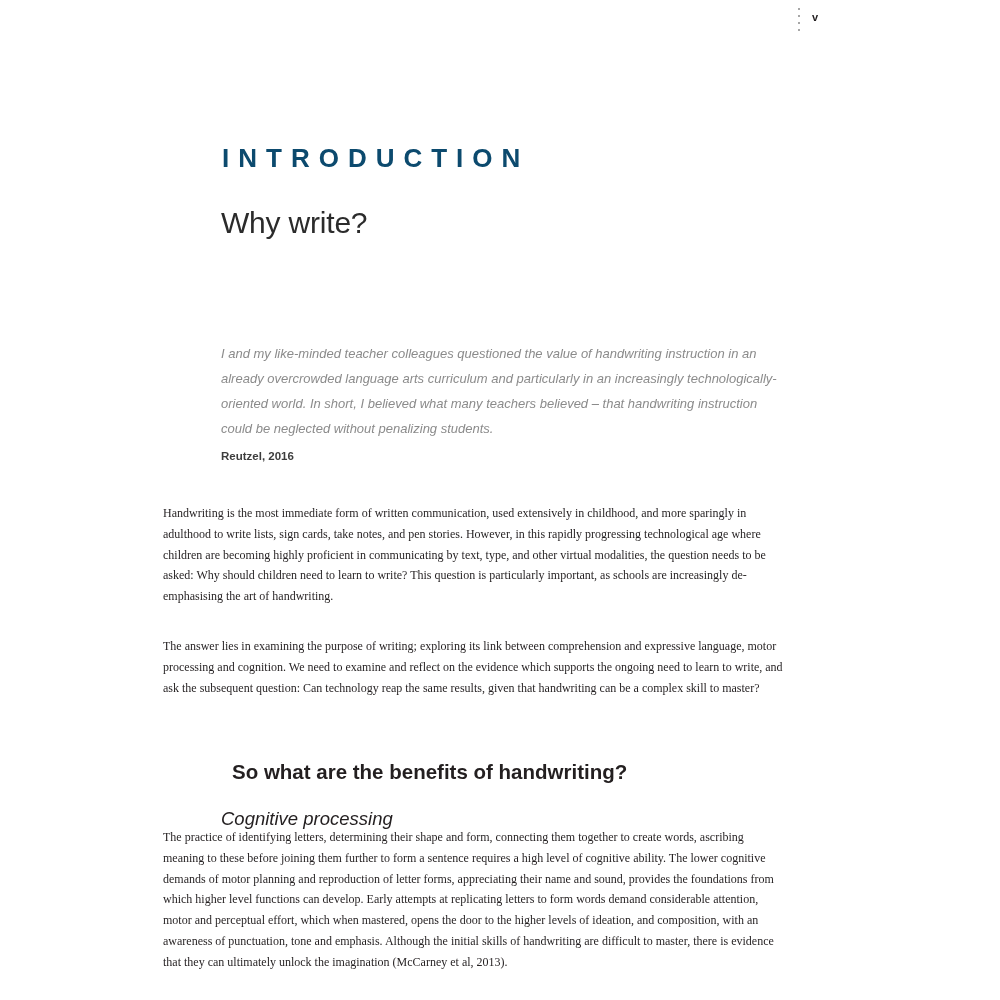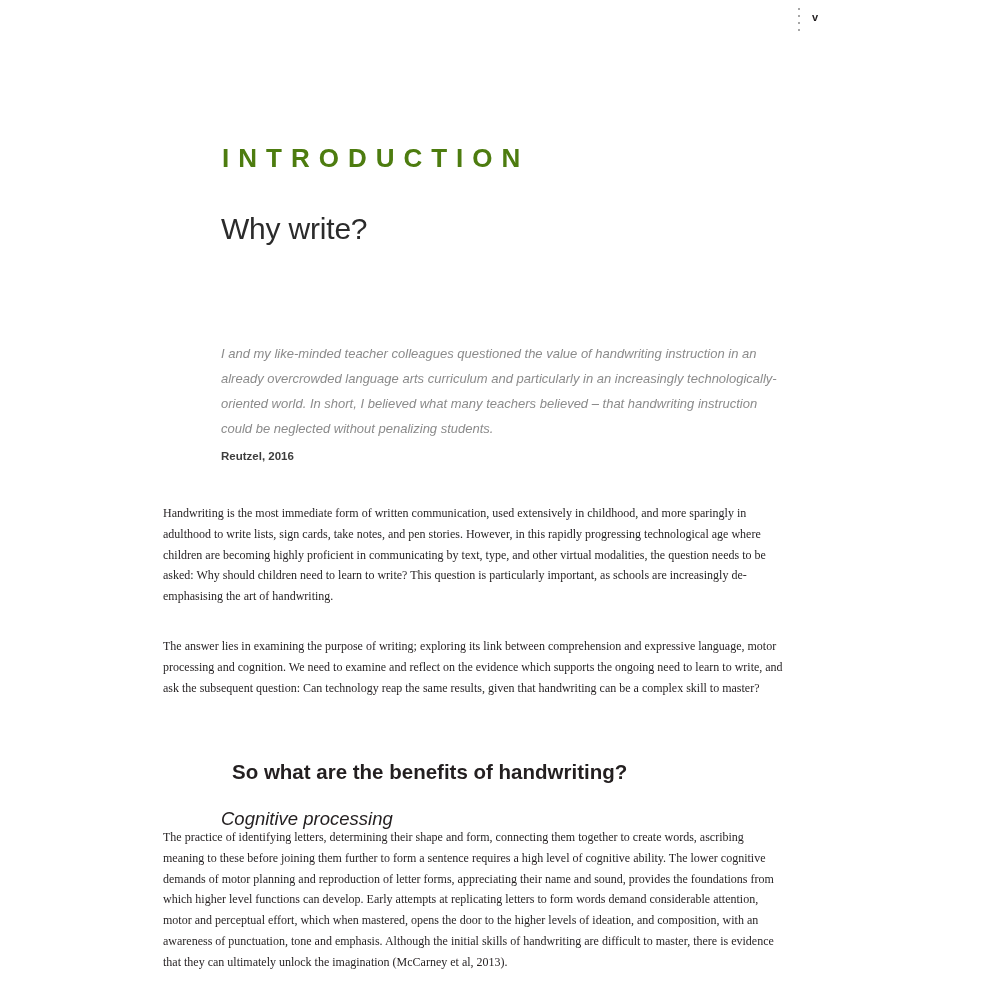--- a/index.html
+++ b/index.html
@@ -58,27 +58,27 @@
   }
 
   .chapter-label {
     position: absolute;
     left: 222px;
     top: 143px;
     font-family: "Liberation Sans", sans-serif;
     font-size: 26px;
     font-weight: bold;
     letter-spacing: 9px;
-    color: #4d7c0f;
+    color: #0c4a6e;
   }
 
   .chapter-title {
     position: absolute;
     left: 221px;
-    top: 192px;
+    top: 186px;
     font-family: "Liberation Sans", sans-serif;
     font-size: 30px;
     font-weight: normal;
     color: #2b2b2b;
     letter-spacing: -0.2px;
   }
 
   .pull-quote {
     position: absolute;
     left: 221px;

